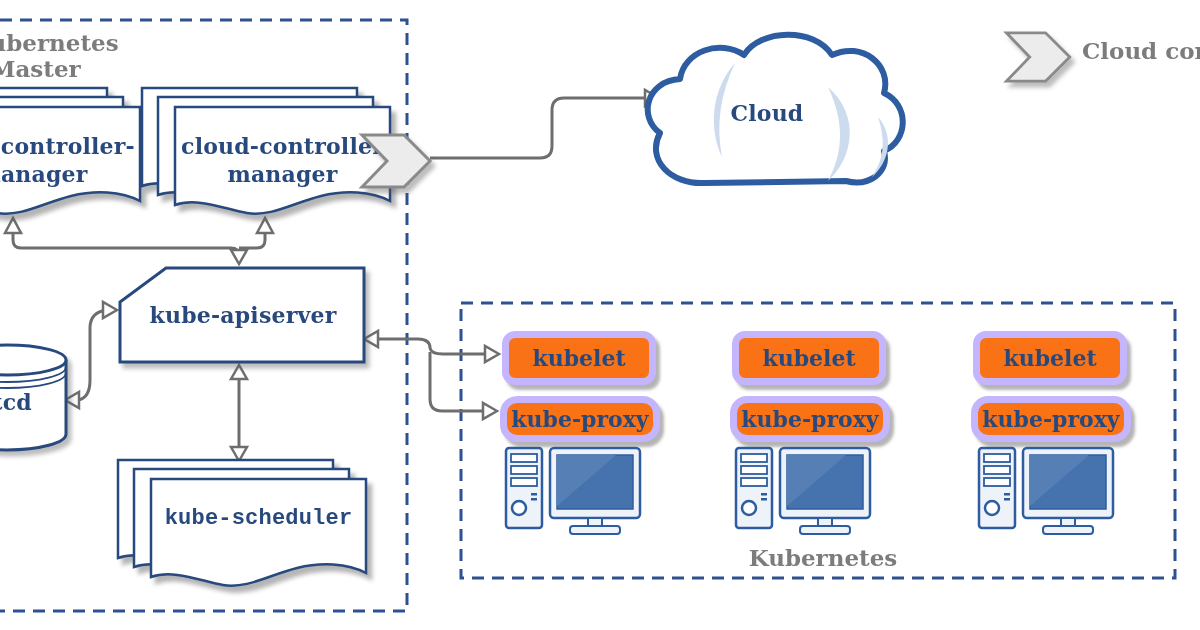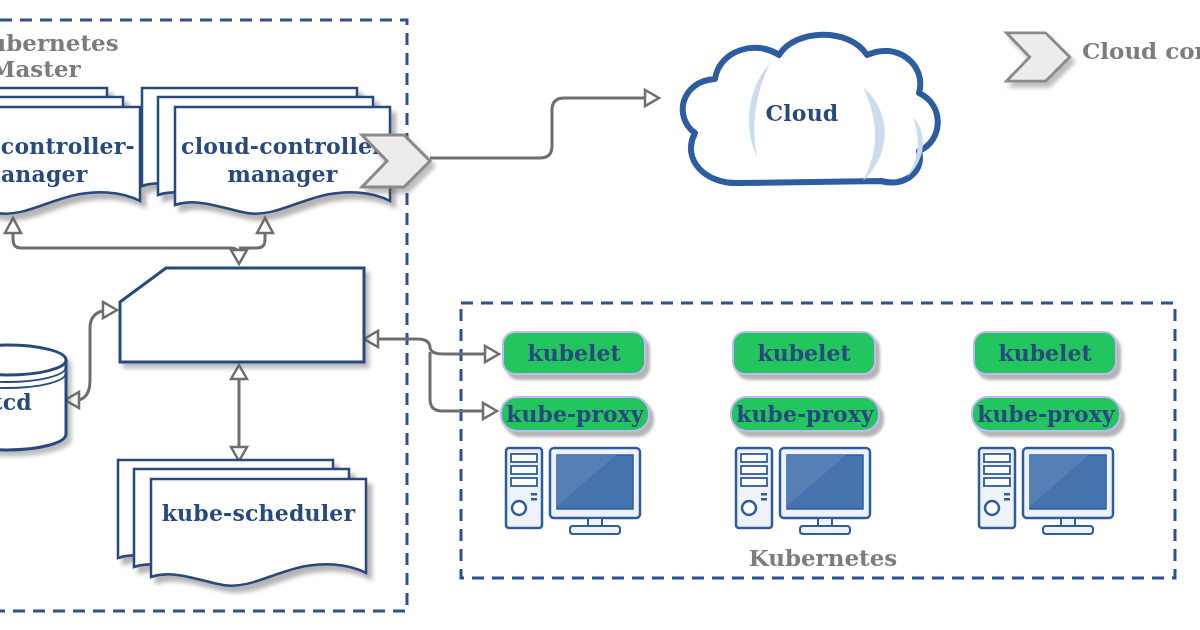--- a/index.html
+++ b/index.html
@@ -12,21 +12,21 @@
   .shadowed{filter:drop-shadow(5px 6px 2px rgba(90,90,90,0.45));}
   .shadowed-soft{filter:drop-shadow(4px 5px 2px rgba(90,90,90,0.40));}
   .blue-label{
     color:#27497e;font-size:22px;font-weight:600;letter-spacing:0.2px;
     text-align:center;line-height:28px;
   }
   .gray-label{
     color:#7c7c7c;font-size:23px;font-weight:600;line-height:26px;
   }
   .pill{
-    position:absolute;background:#22c55e;border:2px solid #c4b5fd;
+    position:absolute;background:#f97316;border:7px solid #c4b5fd;
     display:flex;align-items:center;justify-content:center;
     box-shadow:4px 5px 3px rgba(90,90,90,0.45);
     color:#27497e;font-size:22px;font-weight:600;
   }
   .kubelet-box{width:140px;height:40px;border-radius:13px;}
   .proxy-box{width:146px;height:32px;border-radius:17px;}
   .doc-label{position:absolute;left:33px;width:215px;}
   svg{display:block;overflow:visible;}
 </style>
 </head>
@@ -97,62 +97,63 @@
   <div class="doc-label blue-label" style="top:44px;">
     <div>cloud-controller</div>
     <div>manager</div>
   </div>
 </div>
 
 <svg class="abs shadowed-soft" style="left:360px;top:132px;" width="74" height="58" viewBox="0 0 74 58">
   <polygon points="2,3 44,3 70,29 44,55 2,55 27,29" fill="#ececec" stroke="#8a8a8a" stroke-width="3"></polygon>
 </svg>
 
-<div class="abs" style="left:667px;top:25px;width:280px;height:182px;text-decoration:underline;">
+<div class="abs" style="left:632px;top:25px;width:280px;height:182px;text-decoration:underline;">
   <svg width="280" height="182" viewBox="0 0 280 182">
     <path d="M73,158 C38,160 14,134 28,108 C6,92 14,56 48,54 C52,26 88,14 112,30 C128,4 182,2 200,30 C230,16 260,40 252,68 C278,80 276,116 252,126 C258,148 236,162 214,156 Z" fill="#ffffff" stroke="#2d5da0" stroke-width="6" stroke-linejoin="round"></path>
     <g fill="#ccdbee">
       <path d="M103,38 C88,70 84,100 90,132 C76,102 80,64 103,38 Z"></path>
       <path d="M196,62 C212,96 212,126 196,156 C222,132 228,90 196,62 Z"></path>
       <path d="M246,92 C254,116 252,134 240,152 C258,136 262,110 246,92 Z"></path>
     </g>
   </svg>
   <div class="abs blue-label" style="left:75px;top:74px;width:120px;">Cloud</div>
 </div>
 
 <svg class="abs shadowed-soft" style="left:1004px;top:30px;" width="70" height="54" viewBox="0 0 74 58">
   <polygon points="2,3 44,3 70,29 44,55 2,55 27,29" fill="#ececec" stroke="#8a8a8a" stroke-width="3"></polygon>
 </svg>
 <div class="abs gray-label" style="left:1082px;top:38px;white-space:nowrap;">Cloud conn</div>
 
 <div class="abs" style="left:118px;top:266px;width:250px;height:100px;">
   <svg class="shadowed-soft" width="250" height="100" viewBox="0 0 250 100">
     <polygon points="48,2 246,2 246,96 2,96 2,36" fill="#ffffff" stroke="#27497e" stroke-width="3"></polygon>
   </svg>
+  <div class="abs blue-label" style="left:0;top:35px;width:250px;">kube-apiserver</div>
 </div>
 
 <div class="abs" style="left:-55px;top:342px;width:125px;height:112px;">
   <svg class="shadowed-soft" width="125" height="112" viewBox="0 0 125 112">
     <path d="M3,18 V92 A59,16 0 0 0 121,92 V18" fill="#ffffff" stroke="#27497e" stroke-width="3"></path>
     <ellipse cx="62" cy="18" rx="59" ry="15" fill="#ffffff" stroke="#27497e" stroke-width="3"></ellipse>
     <path d="M3,25 A59,15 0 0 0 121,25" fill="none" stroke="#27497e" stroke-width="1.8"></path>
     <path d="M3,31 A59,15 0 0 0 121,31" fill="none" stroke="#27497e" stroke-width="1.8"></path>
   </svg>
   <div class="abs blue-label" style="left:0;top:46px;width:120px;">etcd</div>
 </div>
 
 <div class="abs" style="left:118px;top:460px;width:252px;height:132px;">
   <svg class="shadowed" width="252" height="132" viewBox="0 0 252 132">
     <g fill="#ffffff" stroke="#27497e" stroke-width="2.5">
       <path d="M0,0 H215 V94 C196,84 170,83 146,89 C118,96 96,110 72,106 C50,102 22,90 0,98 Z"></path>
       <path transform="translate(16,9)" d="M0,0 H215 V94 C196,84 170,83 146,89 C118,96 96,110 72,106 C50,102 22,90 0,98 Z"></path>
       <path transform="translate(33,19)" d="M0,0 H215 V94 C196,84 170,83 146,89 C118,96 96,110 72,106 C50,102 22,90 0,98 Z"></path>
     </g>
   </svg>
-  <div class="doc-label blue-label" style="top:39px;">kube-scheduler</div>
+  <div class="doc-label blue-label" style="top:45px;font-family:Liberation Mono, monospace;">kube-scheduler</div>
 </div>
 
 <div class="pill kubelet-box" style="left:502px;top:331px;">
   <span>kubelet</span>
 </div>
 <div class="pill proxy-box" style="left:500px;top:396px;">
   <span>kube-proxy</span>
 </div>
 
 <div class="pill kubelet-box" style="left:732px;top:331px;">

